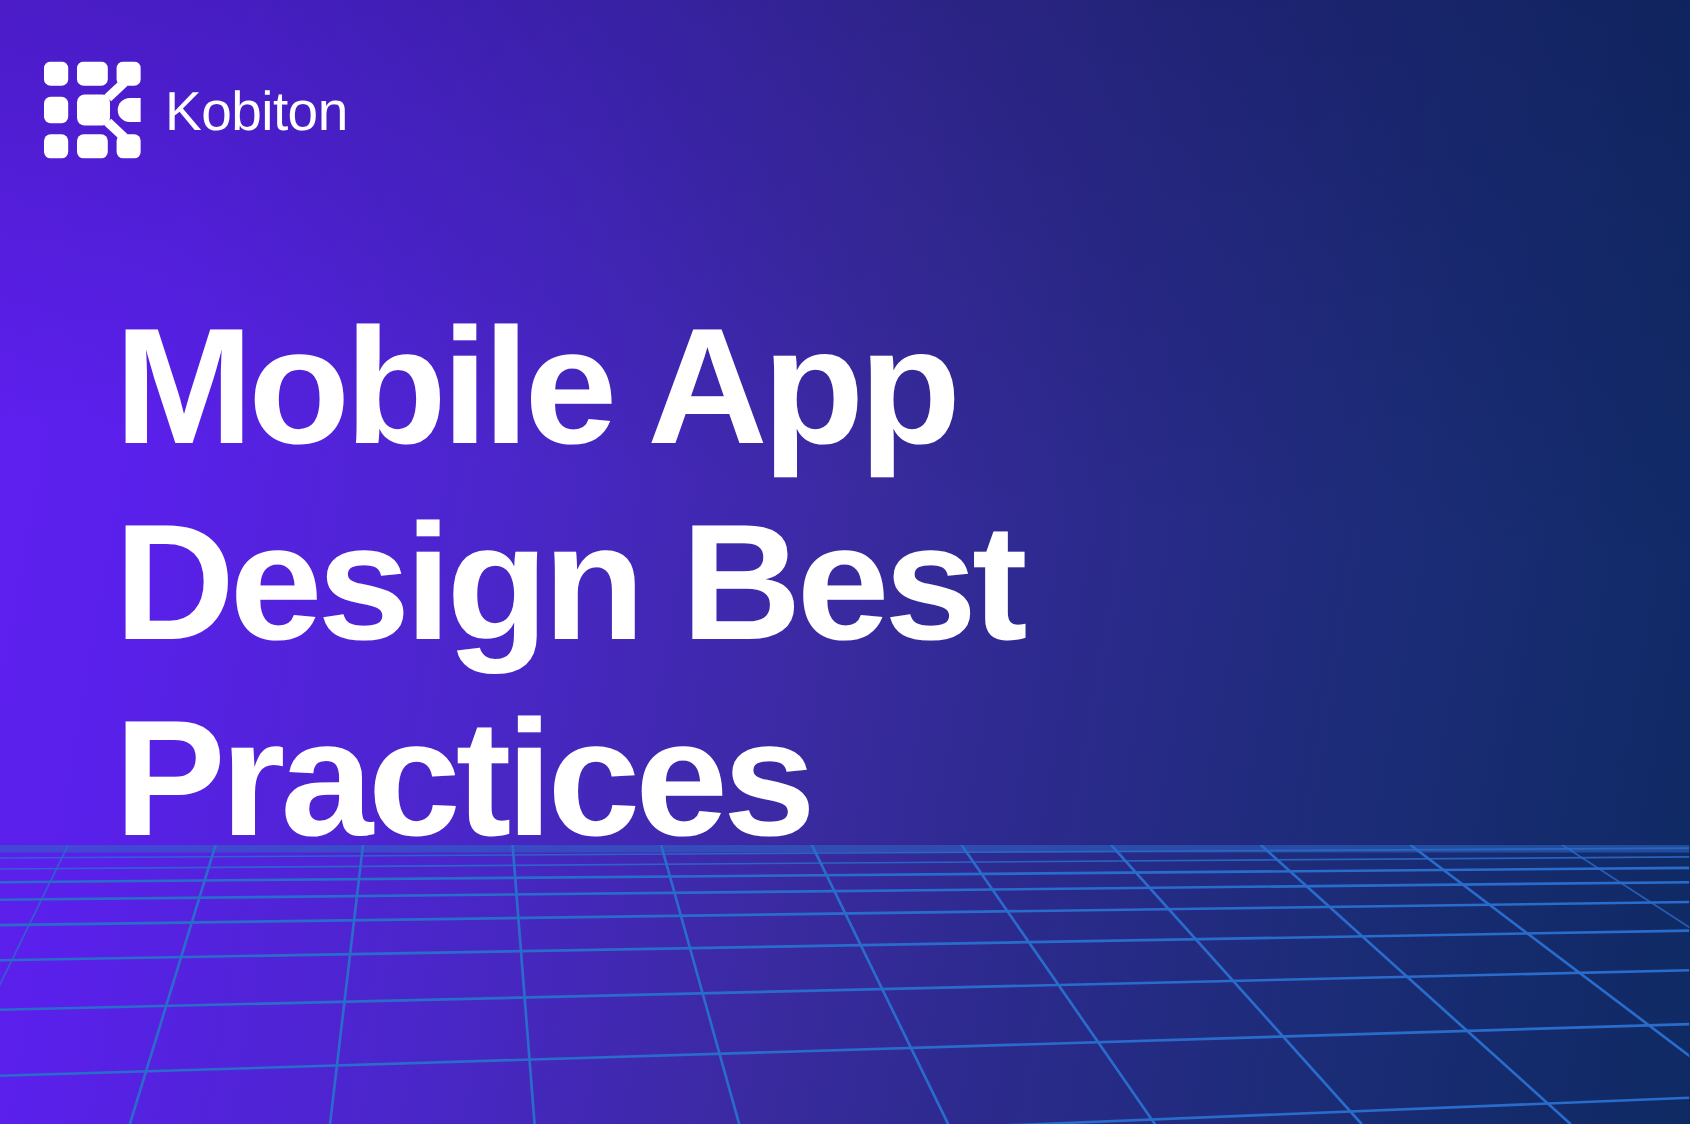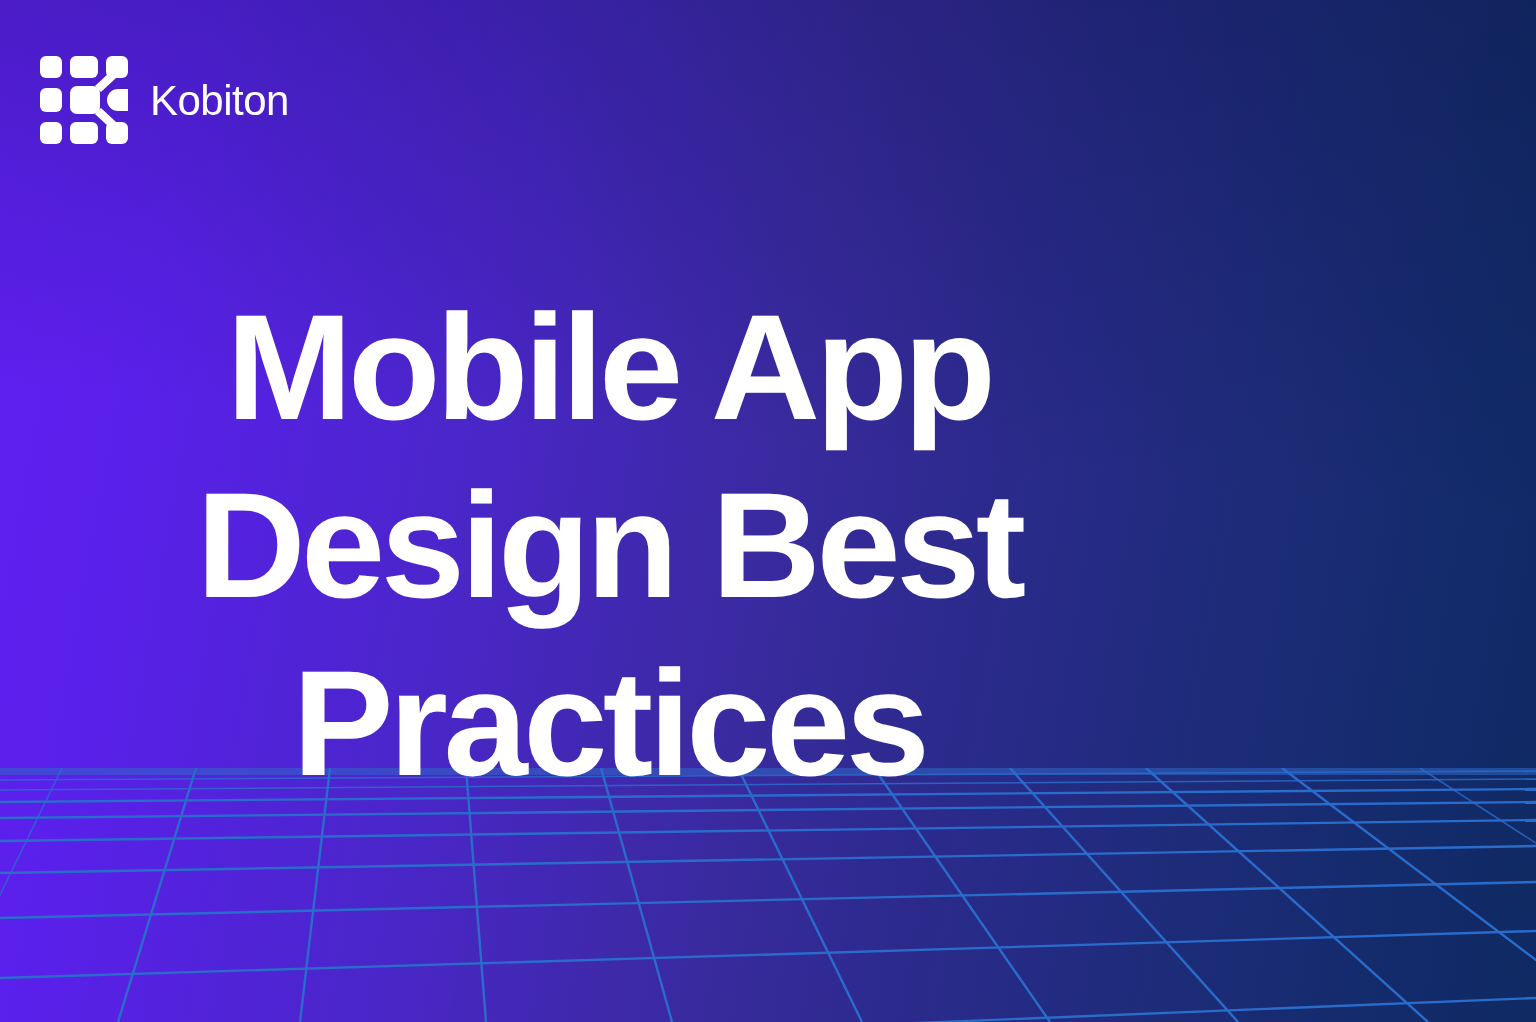--- a/index.html
+++ b/index.html
@@ -72,36 +72,35 @@
     top:56px;
     display:flex;
     align-items:center;
     gap:22px;
     z-index:5;
   }
   .logo-mark { width:88px; height:88px; display:block; flex:0 0 auto; }
   .logo-wordmark {
     color:#ffffff;
     font-family:"Liberation Sans", sans-serif;
-    font-size:42px;
+    font-size:50px;
     font-weight:400;
     letter-spacing:-0.5px;
     line-height:1;
     white-space:nowrap;
     transform:translateY(1px);
   }
 
   
   .headline {
     position:absolute;
     left:104px;
-    top:278px;
+    top:262px;
     width:1000px;
     z-index:5;
-    text-align:center;
   }
   .headline-line {
     display:block;
     color:#ffffff;
     font-family:"Liberation Sans", sans-serif;
     font-weight:700;
     font-size:150px;
     line-height:178px;
     letter-spacing:-4.5px;
     white-space:nowrap;

